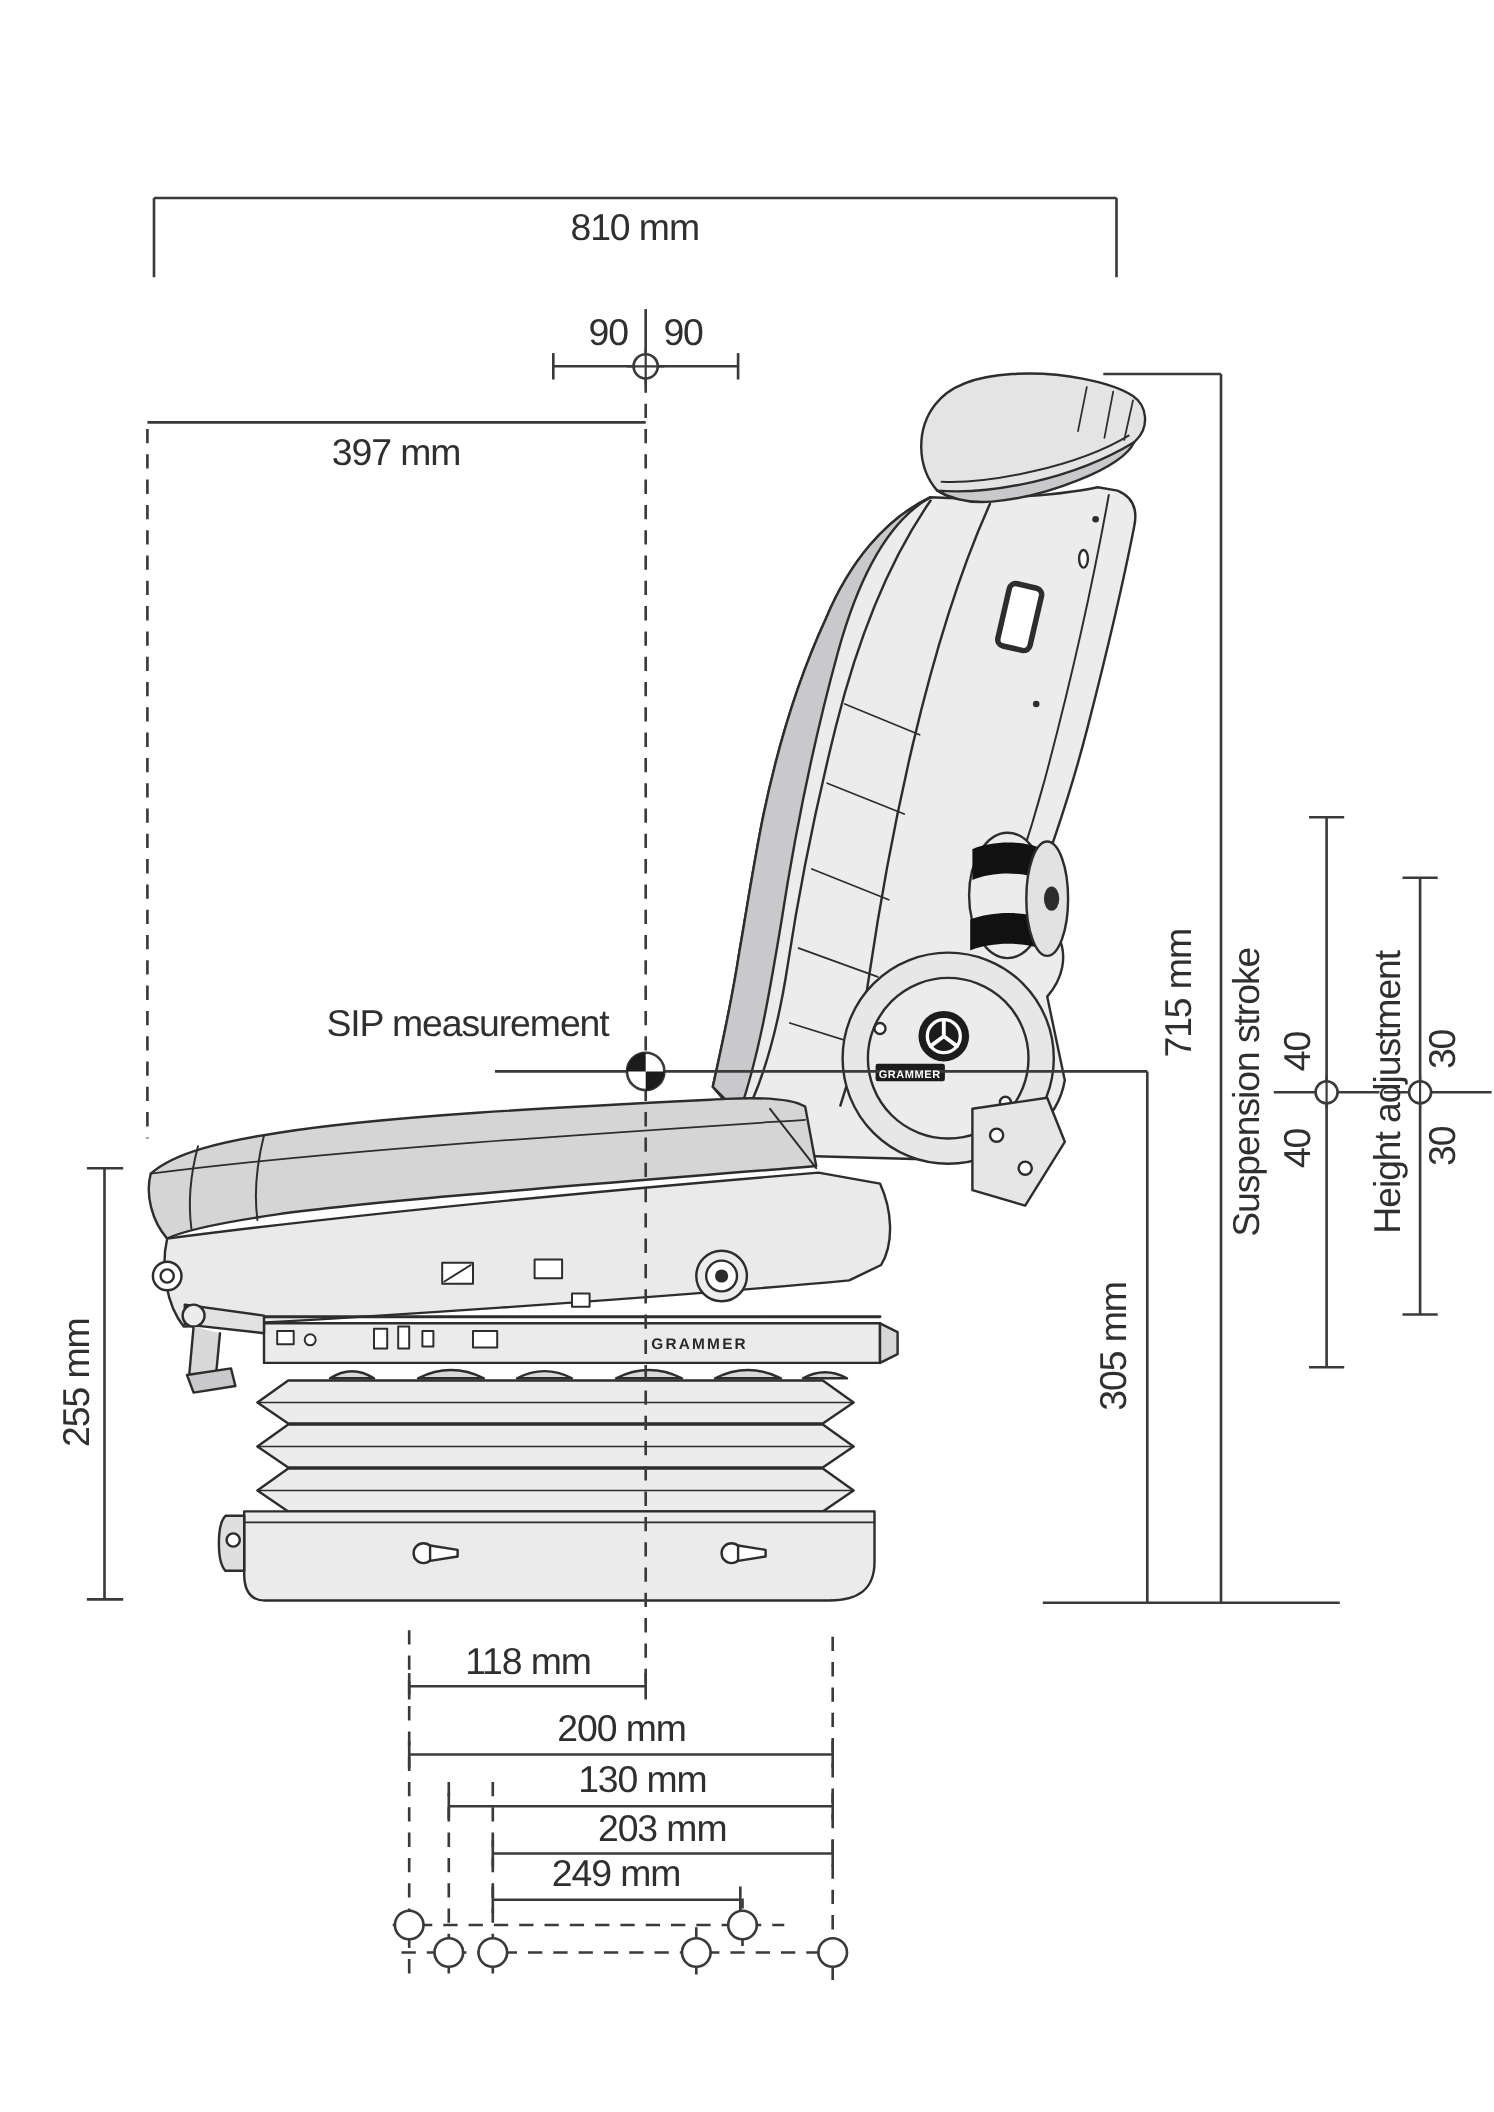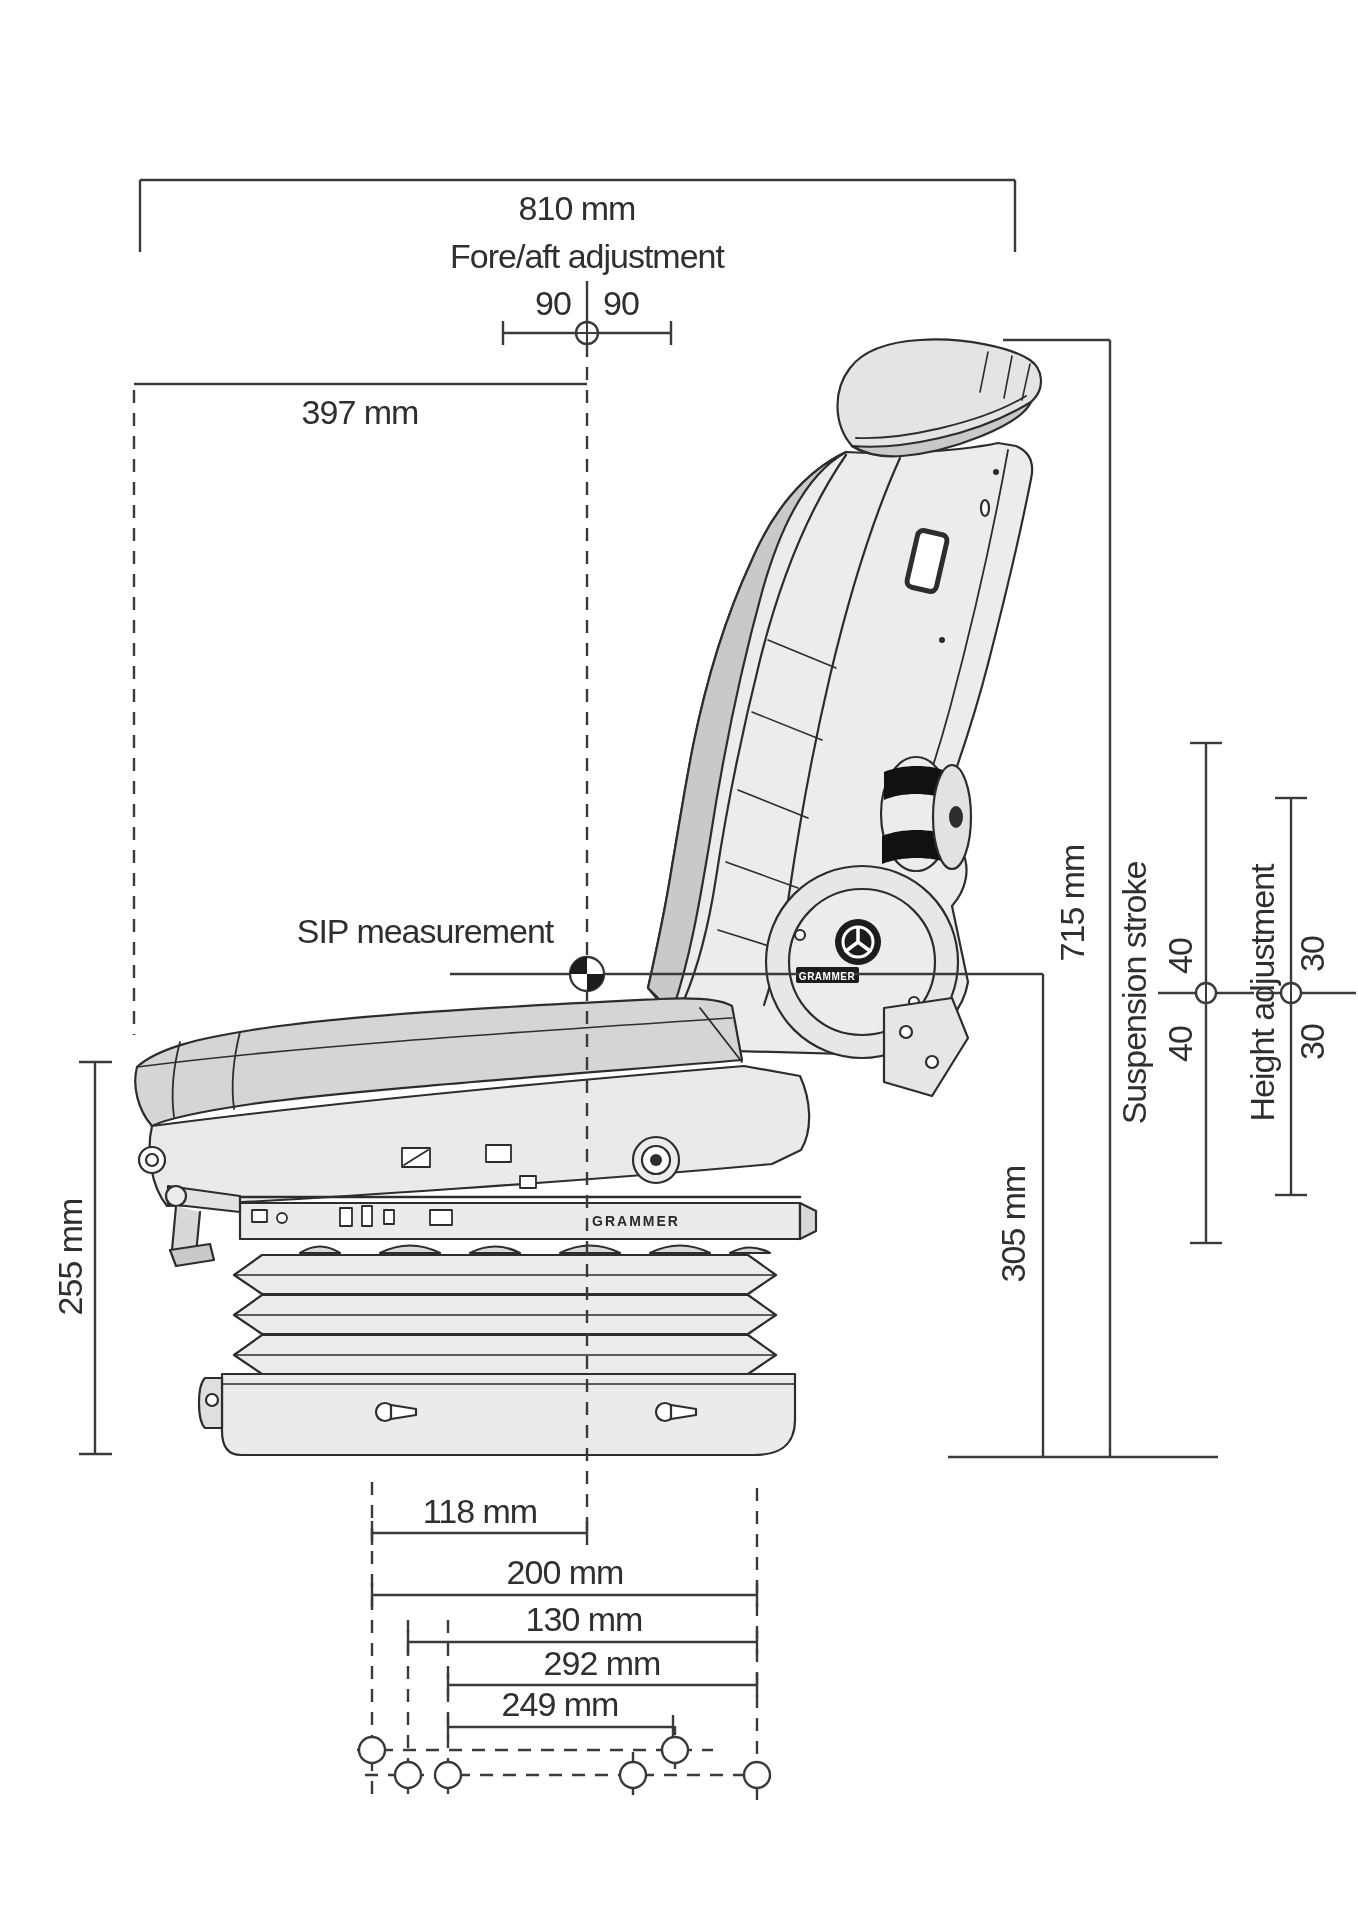--- a/index.html
+++ b/index.html
@@ -288,35 +288,34 @@
         <circle cx="633" cy="1775" r="13" fill="#ffffff"></circle>
         <circle cx="757" cy="1775" r="13" fill="#ffffff"></circle>
       </g>
     </g>
 
     <text x="827" y="980" text-anchor="middle" font-size="10" font-weight="bold" fill="#ffffff" letter-spacing="0.5" font-family="Liberation Sans, sans-serif">GRAMMER</text>
     <text x="636" y="1226" text-anchor="middle" font-size="14" font-weight="bold" fill="#2a2a2a" letter-spacing="2" font-family="Liberation Sans, sans-serif">GRAMMER</text>
   </svg>
 
   <div class="lbl" style="left:577px;top:208px">810 mm</div>
-  <div class="lbl" style="left:587px;top:256px">Fore/aft adjustment</div>
   <div class="lbl" style="left:553px;top:303px">90</div>
   <div class="lbl" style="left:621px;top:303px">90</div>
   <div class="lbl" style="left:360px;top:412px">397 mm</div>
   <div class="lbl" style="left:425px;top:931px">SIP measurement</div>
 
   <div class="lbl rot" style="left:1072px;top:903px">715 mm</div>
   <div class="lbl rot" style="left:1134px;top:993px">Suspension stroke</div>
   <div class="lbl rot" style="left:1180px;top:956px">40</div>
   <div class="lbl rot" style="left:1180px;top:1044px">40</div>
   <div class="lbl rot" style="left:1262px;top:993px">Height adjustment</div>
   <div class="lbl rot" style="left:1312px;top:954px">30</div>
   <div class="lbl rot" style="left:1312px;top:1042px">30</div>
   <div class="lbl rot" style="left:1013px;top:1224px">305  mm</div>
   <div class="lbl rot" style="left:70px;top:1257px">255 mm</div>
 
   <div class="lbl" style="left:480px;top:1511px">118 mm</div>
   <div class="lbl" style="left:565px;top:1572px">200 mm</div>
   <div class="lbl" style="left:584px;top:1619px">130 mm</div>
-  <div class="lbl" style="left:602px;top:1663px">292 mm</div>
+  <div class="lbl" style="left:602px;top:1663px">203 mm</div>
   <div class="lbl" style="left:560px;top:1704px">249 mm</div>
 
 </div>
 
 </body></html>

